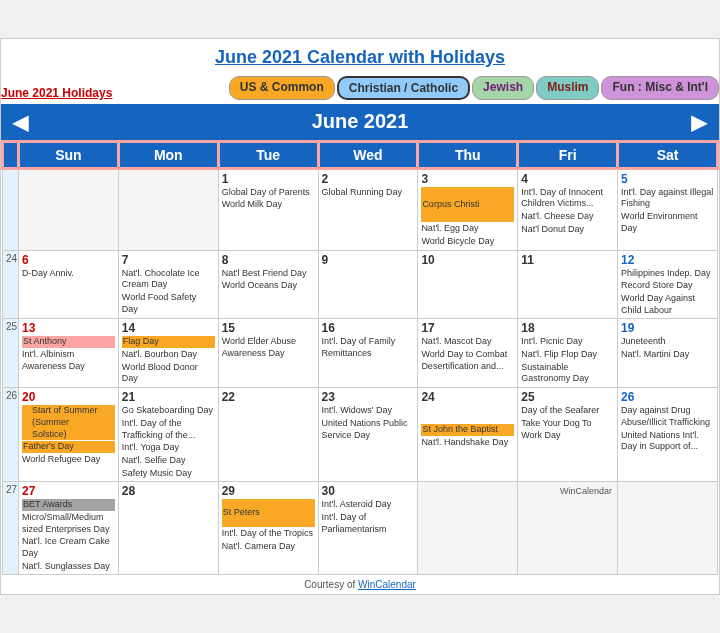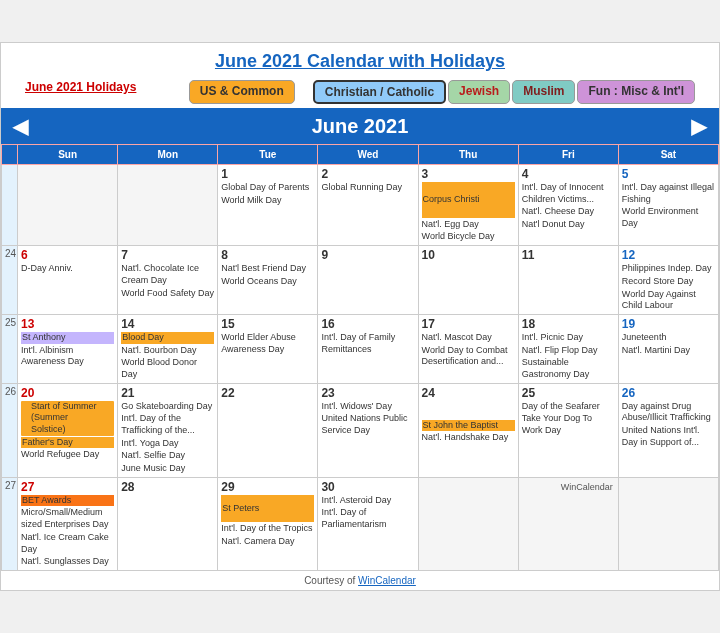--- a/index.html
+++ b/index.html
@@ -1,52 +1,52 @@
 <!DOCTYPE html>
 <html><head>
   <meta charset="utf-8">
   <style>
     * { box-sizing: border-box; margin: 0; padding: 0; }
     body { font-family: Arial, sans-serif; background: #f0f0f0; display: flex; justify-content: center; align-items: center; min-height: 100vh; }
     .container { width: 720px; background: white; border: 1px solid #ccc; }
     .title-bar { background: white; text-align: center; padding: 8px 4px 4px; }
     .title { color: #1565c0; font-size: 18px; font-weight: bold; text-decoration: underline; }
-    .controls { display: flex; align-items: flex-start; padding: 4px 24px; gap: 8px; }
+    .controls { display: flex; align-items: flex-end; padding: 4px 0; gap: 8px; }
     .year-label { color: #c00; font-size: 12px; font-weight: bold; text-decoration: underline; cursor: pointer; }
     .tabs { display: flex; gap: 2px; margin-left: auto; }
-    .tab { padding: 3px 10px; font-size: 12px; font-weight: bold; border: 1px solid #999; cursor: pointer; border-radius: 5px; }
+    .tab { padding: 3px 10px; font-size: 12px; font-weight: bold; border: 1px solid #999; cursor: pointer; border-radius: 10px; }
     .tab-us { background: #f9a825; color: #333; }
-    .tab-christian { background: #90caf9; color: #333; border: 2px solid #333; margin-left: 16px; }
-    .tab-jewish { background: #a5d6a7; color: #b91c1c; }
+    .tab-christian { background: #90caf9; color: #333; border: 2px solid #333; }
+    .tab-jewish { background: #a5d6a7; color: #701a75; }
     .tab-muslim { background: #80cbc4; color: #7f1d1d; }
     .tab-fun { background: #ce93d8; color: #333; }
     .month-header { background: #1565c0; color: white; display: flex; align-items: center; justify-content: space-between; padding: 6px 12px; }
     .month-title { font-size: 20px; font-weight: bold; }
     .nav-btn { background: none; border: none; color: white; font-size: 20px; cursor: pointer; font-weight: bold; }
     .calendar { width: 100%; border-collapse: collapse; }
-    .calendar th { background: #1565c0; color: white; text-align: center; padding: 4px 2px; font-size: 10px; border: 1px solid #fca5a5; }
+    .calendar th { background: #1565c0; color: white; text-align: center; padding: 4px 2px; font-size: 14px; border: 3px solid #fca5a5; }
     .calendar td { vertical-align: top; border: 1px solid #ccc; padding: 2px 3px; font-size: 10px; min-height: 80px; width: 14.28%; }
     .week-num { background: #e3f2fd; color: #555; text-align: center; border: 1px solid #ccc; padding: 2px; font-size: 9px; width: 16px; vertical-align: middle; }
     .day-num { font-size: 12px; font-weight: bold; color: #333; }
     .day-num.sunday { color: #c00; }
     .day-num.saturday { color: #1565c0; }
     .event { font-size: 9px; line-height: 1.3; margin-top: 1px; }
     .event-orange { background: #f9a825; color: #333; padding: 0 10px; border-radius: 1px; }
     .event-plain { color: #333; }
     .empty-cell { background: #f5f5f5; }
     .footer { text-align: center; padding: 4px; font-size: 10px; color: #555; background: white; }
     .footer a { color: #1565c0; }
     table.calendar { table-layout: fixed; }
     .corpus { background: #f9a825; color: #333; padding: 12px 1px; display: inline-block; width: 100%; }
-    .st-anthony { background: #c4b5fd; color: #333; padding: 0 1px; display: block; }
+    .st-anthony { background: #fca5a5; color: #333; padding: 0 1px; display: block; }
     .flag-day { background: #f9a825; color: #333; padding: 0 1px; display: block; }
     .father-day { background: #f9a825; color: #333; padding: 0 1px; display: block; }
     .st-john { background: #f9a825; color: #333; padding: 0 1px; display: block; margin-top: 20px; }
     .st-peters { background: #f9a825; color: #333; padding: 8px 1px; display: block; }
-    .bet-awards { background: #f97316; color: #333; padding: 0 1px; display: block; }
+    .bet-awards { background: #a3a3a3; color: #333; padding: 0 1px; display: block; }
   </style>
 </head>
 <body>
 
 <div class="container">
   <div class="title-bar">
     <div class="title">June 2021 Calendar with Holidays</div>
   </div>
   <div class="controls">
     <span class="year-label">June 2021 Holidays</span>
@@ -149,21 +149,21 @@
         <td>
           <div class="day-num sunday">13</div>
           <div class="event">
               <span class="st-anthony">St Anthony</span>
             </div>
           <div class="event event-plain">Int'l. Albinism Awareness Day</div>
         </td>
         <td>
           <div class="day-num">14</div>
           <div class="event">
-              <span class="flag-day">Blood Day</span>
+              <span class="flag-day">Flag Day</span>
             </div>
           <div class="event event-plain">Nat'l. Bourbon Day</div>
           <div class="event event-plain">World Blood Donor Day</div>
         </td>
         <td>
           <div class="day-num">15</div>
           <div class="event event-plain">World Elder Abuse Awareness Day</div>
         </td>
         <td>
           <div class="day-num">16</div>
@@ -196,21 +196,21 @@
               <span class="father-day">Father's Day</span>
             </div>
           <div class="event event-plain">World Refugee Day</div>
         </td>
         <td>
           <div class="day-num">21</div>
           <div class="event event-plain">Go Skateboarding Day</div>
           <div class="event event-plain">Int'l. Day of the Trafficking of the...</div>
           <div class="event event-plain">Int'l. Yoga Day</div>
           <div class="event event-plain">Nat'l. Selfie Day</div>
-          <div class="event event-plain">June Music Day</div>
+          <div class="event event-plain">Safety Music Day</div>
         </td>
         <td>
           <div class="day-num">22</div>
         </td>
         <td>
           <div class="day-num">23</div>
           <div class="event event-plain">Int'l. Widows' Day</div>
           <div class="event event-plain">United Nations Public Service Day</div>
         </td>
         <td>

